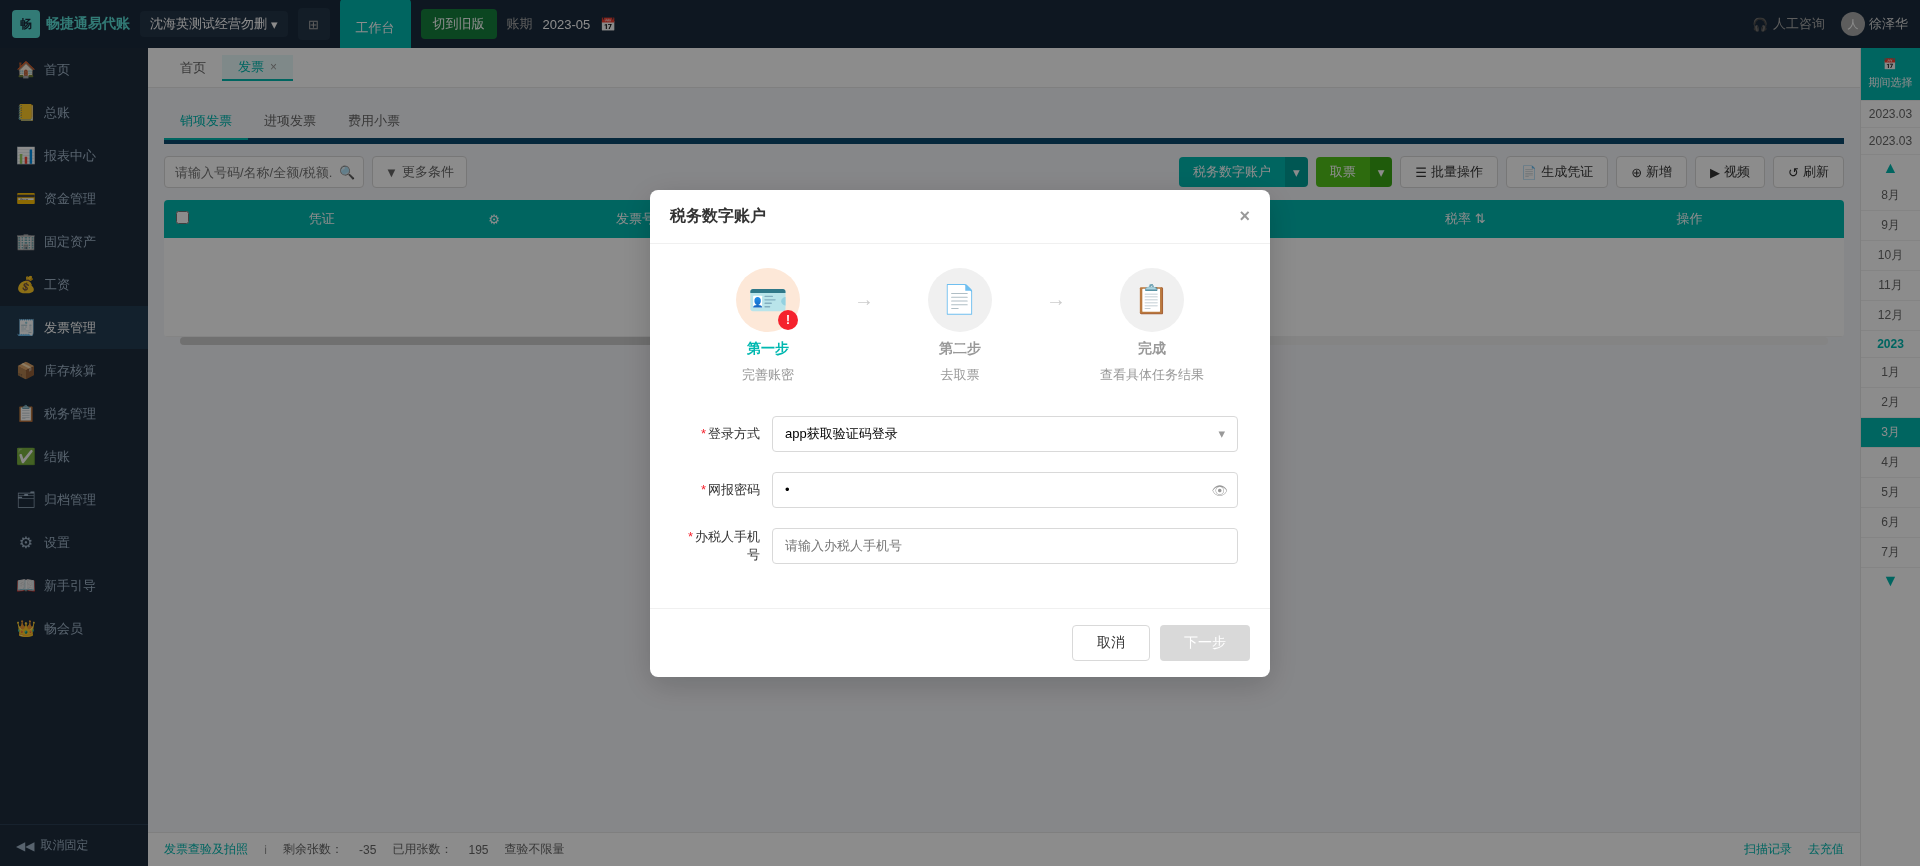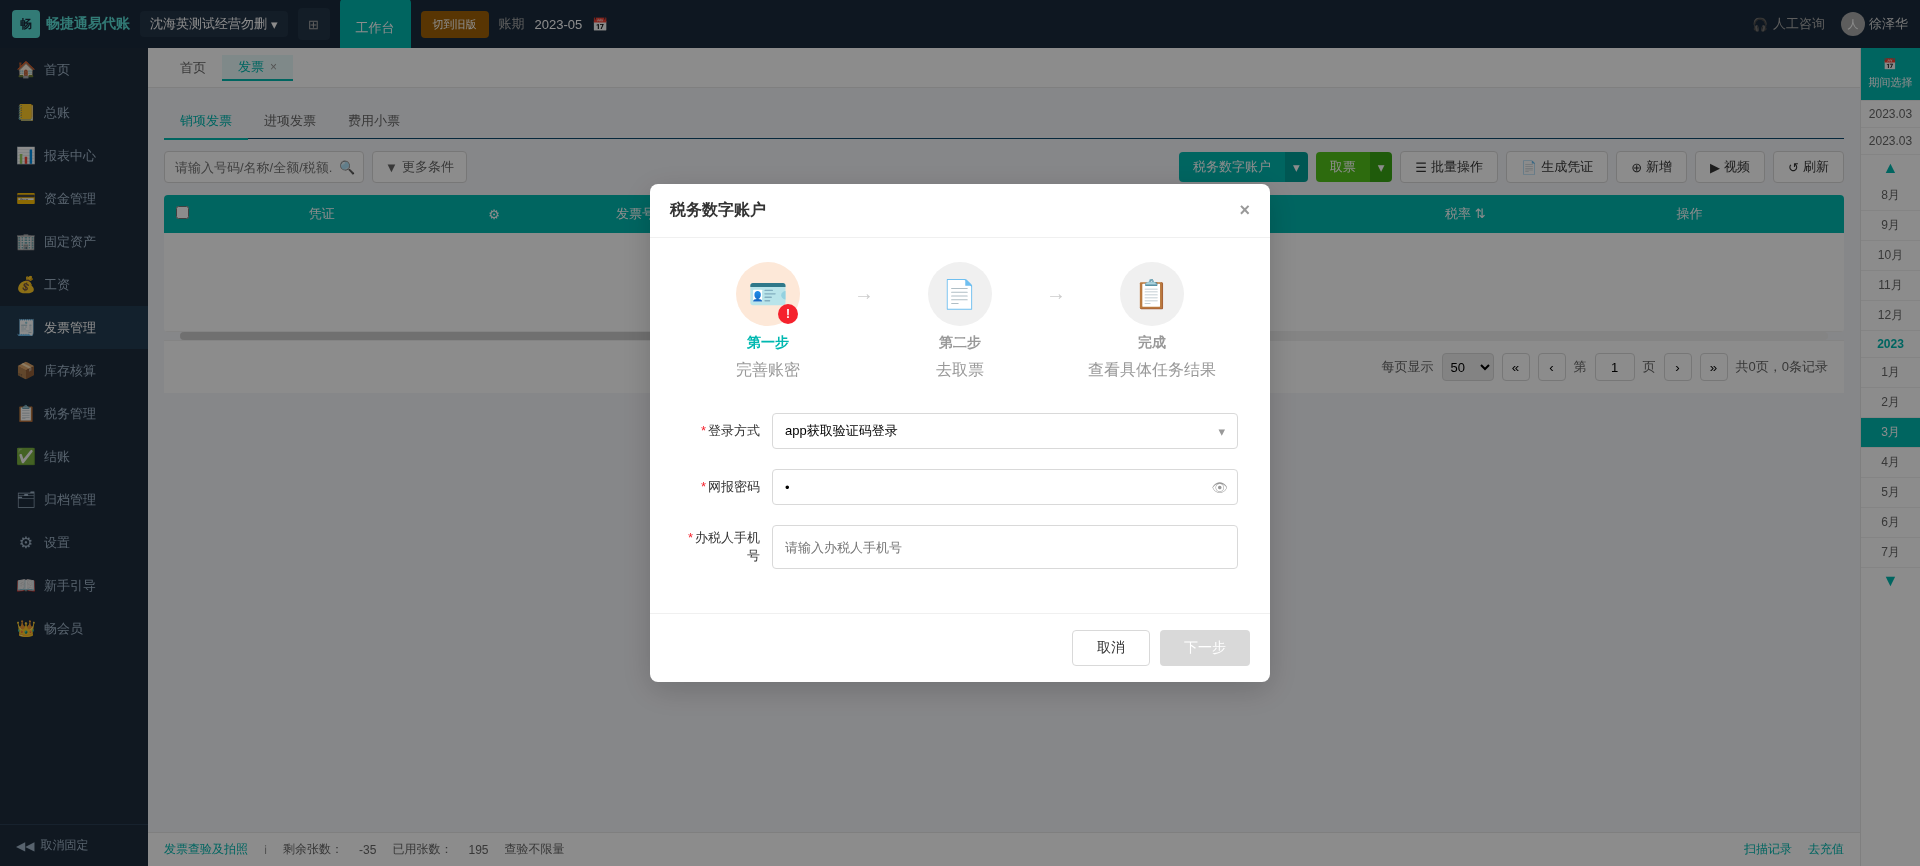--- a/index.html
+++ b/index.html
@@ -8,21 +8,21 @@
     
     .topbar {
       display: flex; align-items: center; height: 48px;
       background: #1a2b3c; color: #fff; padding: 0 12px; gap: 10px;
     }
     .topbar-logo { display: flex; align-items: center; gap: 6px; font-size: 14px; font-weight: bold; color: #5ce0d8; }
     .topbar-logo-icon { width: 28px; height: 28px; background: #5ce0d8; border-radius: 4px; display: flex; align-items: center; justify-content: center; color: #1a2b3c; font-weight: bold; font-size: 12px; }
     .topbar-company { display: flex; align-items: center; gap: 4px; background: #243547; padding: 4px 10px; border-radius: 4px; font-size: 13px; color: #fff; cursor: pointer; }
     .topbar-icon-btn { width: 32px; height: 32px; background: #243547; border-radius: 4px; display: flex; align-items: center; justify-content: center; cursor: pointer; color: #aaa; }
     .topbar-workbench { background: #00b8b0; color: #fff; padding: 20px 16px; border-radius: 4px; font-size: 13px; cursor: pointer; margin-top: 7px; }
-    .topbar-switch { background: #a16207; color: #fff; padding: 6px 12px; border-radius: 4px; font-size: 11px; cursor: pointer; }
+    .topbar-switch { background: #15803d; color: #fff; padding: 6px 12px; border-radius: 4px; font-size: 13px; cursor: pointer; }
     .topbar-right { margin-left: auto; display: flex; align-items: center; gap: 16px; }
     .topbar-service { display: flex; align-items: center; gap: 4px; color: #aaa; font-size: 13px; cursor: pointer; }
     .topbar-user { display: flex; align-items: center; gap: 4px; color: #ddd; font-size: 13px; cursor: pointer; }
     .topbar-user-icon { width: 24px; height: 24px; border-radius: 50%; background: #aaa; display: flex; align-items: center; justify-content: center; font-size: 11px; color: #fff; }
 
     
     .layout { display: flex; height: calc(866px - 48px); }
 
     
     .sidebar {
@@ -45,21 +45,21 @@
     .tabbar { display: flex; align-items: center; background: #fff; border-bottom: 1px solid #e8e8e8; height: 40px; padding: 0 16px; gap: 0; }
     .tabbar-home { padding: 0 16px; height: 40px; display: flex; align-items: center; color: #666; cursor: pointer; font-size: 13px; }
     .tabbar-tab { padding: 0 16px; height: 26px; display: flex; align-items: center; gap: 6px; cursor: pointer; font-size: 13px; border-bottom: 2px solid transparent; }
     .tabbar-tab.active { color: #00b8b0; border-bottom: 2px solid #00b8b0; background: #e8faf9; }
     .tabbar-tab-close { color: #999; font-size: 12px; cursor: pointer; }
 
     
     .content { flex: 1; padding: 16px; overflow: auto; position: relative; }
 
     
-    .subtabs { display: flex; align-items: center; gap: 0; border-bottom: 1px solid #0c4a6e; margin-bottom: 12px; text-align: center; }
+    .subtabs { display: flex; align-items: center; gap: 0; border-bottom: 6px solid #0c4a6e; margin-bottom: 12px; text-align: center; }
     .subtab { padding: 8px 16px; cursor: pointer; font-size: 13px; color: #666; border-bottom: 2px solid transparent; margin-bottom: -2px; }
     .subtab.active { color: #00b8b0; border-bottom: 2px solid #00b8b0; }
 
     
     .toolbar { display: flex; align-items: center; justify-content: space-between; margin-bottom: 12px; }
     .toolbar-left { display: flex; align-items: center; gap: 8px; }
     .toolbar-right { display: flex; align-items: center; gap: 8px; }
     .search-input { width: 200px; height: 32px; border: 1px solid #d9d9d9; border-radius: 4px; padding: 0 30px 0 10px; font-size: 13px; outline: none; }
     .search-icon { position: absolute; right: 8px; top: 50%; transform: translateY(-50%); color: #999; }
     .search-wrapper { position: relative; display: inline-flex; align-items: center; }
@@ -129,35 +129,35 @@
     }
 
     
     .stepper { display: flex; align-items: flex-start; justify-content: center; gap: 0; margin-bottom: 32px; }
     .step { display: flex; flex-direction: column; align-items: center; gap: 8px; flex: 1; }
     .step-icon { width: 64px; height: 64px; border-radius: 50%; display: flex; align-items: center; justify-content: center; font-size: 28px; }
     .step-icon.active { background: #fde8d8; }
     .step-icon.inactive { background: #f0f0f0; }
     .step-label { font-size: 14px; color: #00b8b0; font-weight: bold; }
     .step-label.inactive { color: #999; }
-    .step-desc { font-size: 16px; color: #999; }
+    .step-desc { font-size: 13px; color: #999; }
     .step-arrow { display: flex; align-items: center; padding-top: 20px; color: #ccc; font-size: 20px; }
     .step-badge {
       position: absolute; bottom: 2px; right: 2px;
       width: 20px; height: 20px; background: #f5222d; border-radius: 50%;
       display: flex; align-items: center; justify-content: center;
       color: #fff; font-size: 12px; font-weight: bold;
     }
     .step-icon-wrapper { position: relative; display: inline-block; }
 
     
     .form-row { display: flex; align-items: center; margin-bottom: 20px; }
     .form-label { width: 90px; text-align: right; padding-right: 12px; font-size: 13px; color: #333; flex-shrink: 0; }
     .form-label.required::before { content: '*'; color: #f5222d; margin-right: 2px; }
-    .form-control { flex: 1; height: 44px; border: 1px solid #d9d9d9; border-radius: 4px; padding: 0 12px; font-size: 13px; outline: none; }
+    .form-control { flex: 1; height: 36px; border: 1px solid #d9d9d9; border-radius: 4px; padding: 0 12px; font-size: 13px; outline: none; }
     .form-select { flex: 1; height: 36px; border: 1px solid #d9d9d9; border-radius: 4px; padding: 0 12px; font-size: 13px; background: #fff; display: flex; align-items: center; justify-content: space-between; cursor: pointer; }
     .form-password-wrapper { flex: 1; position: relative; }
     .form-password { width: 100%; height: 36px; border: 1px solid #d9d9d9; border-radius: 4px; padding: 0 36px 0 12px; font-size: 13px; outline: none; }
     .eye-icon { position: absolute; right: 10px; top: 50%; transform: translateY(-50%); cursor: pointer; color: #999; }
 
     
     .btn-cancel { padding: 8px 24px; border: 1px solid #d9d9d9; border-radius: 4px; background: #fff; cursor: pointer; font-size: 14px; color: #333; }
     .btn-next { padding: 8px 24px; border: none; border-radius: 4px; background: #d9d9d9; cursor: not-allowed; font-size: 14px; color: #fff; text-align: center; }
 
     
@@ -348,35 +348,20 @@
               <td colspan="8" style="text-align:center;padding:40px;color:#999;">暂无数据</td>
             </tr>
           </tbody>
         </table>
       </div>
 
       <div class="scroll-track">
         <div class="scroll-thumb"></div>
       </div>
 
-      <div class="pagination">
-        <span>每页显示</span>
-        <select style="height:28px;border:1px solid #d9d9d9;border-radius:4px;padding:0 4px;font-size:13px;">
-          <option>50</option>
-          <option>100</option>
-        </select>
-        <button class="page-btn">«</button>
-        <button class="page-btn">‹</button>
-        <span>第</span>
-        <input class="page-input" type="text" value="1" style="">
-        <span>页</span>
-        <button class="page-btn">›</button>
-        <button class="page-btn">»</button>
-        <span>共0页，0条记录</span>
-      </div>
 
     </div>
 
     <div class="footer">
       <span class="footer-link">发票查验及拍照</span>
       <span style="color:#999;">ℹ</span>
       <span>剩余张数：</span>
       <span>-35</span>
       <span>已用张数：</span>
       <span>195</span>

